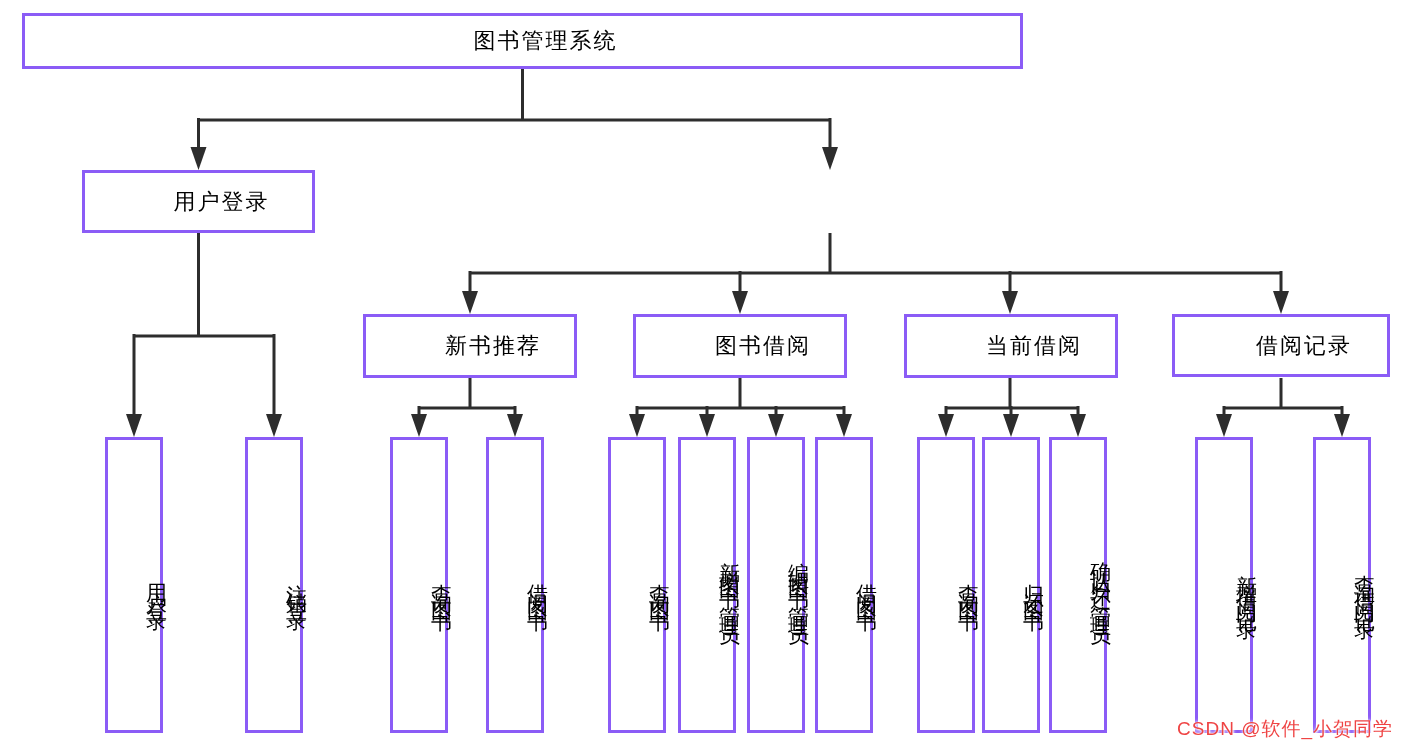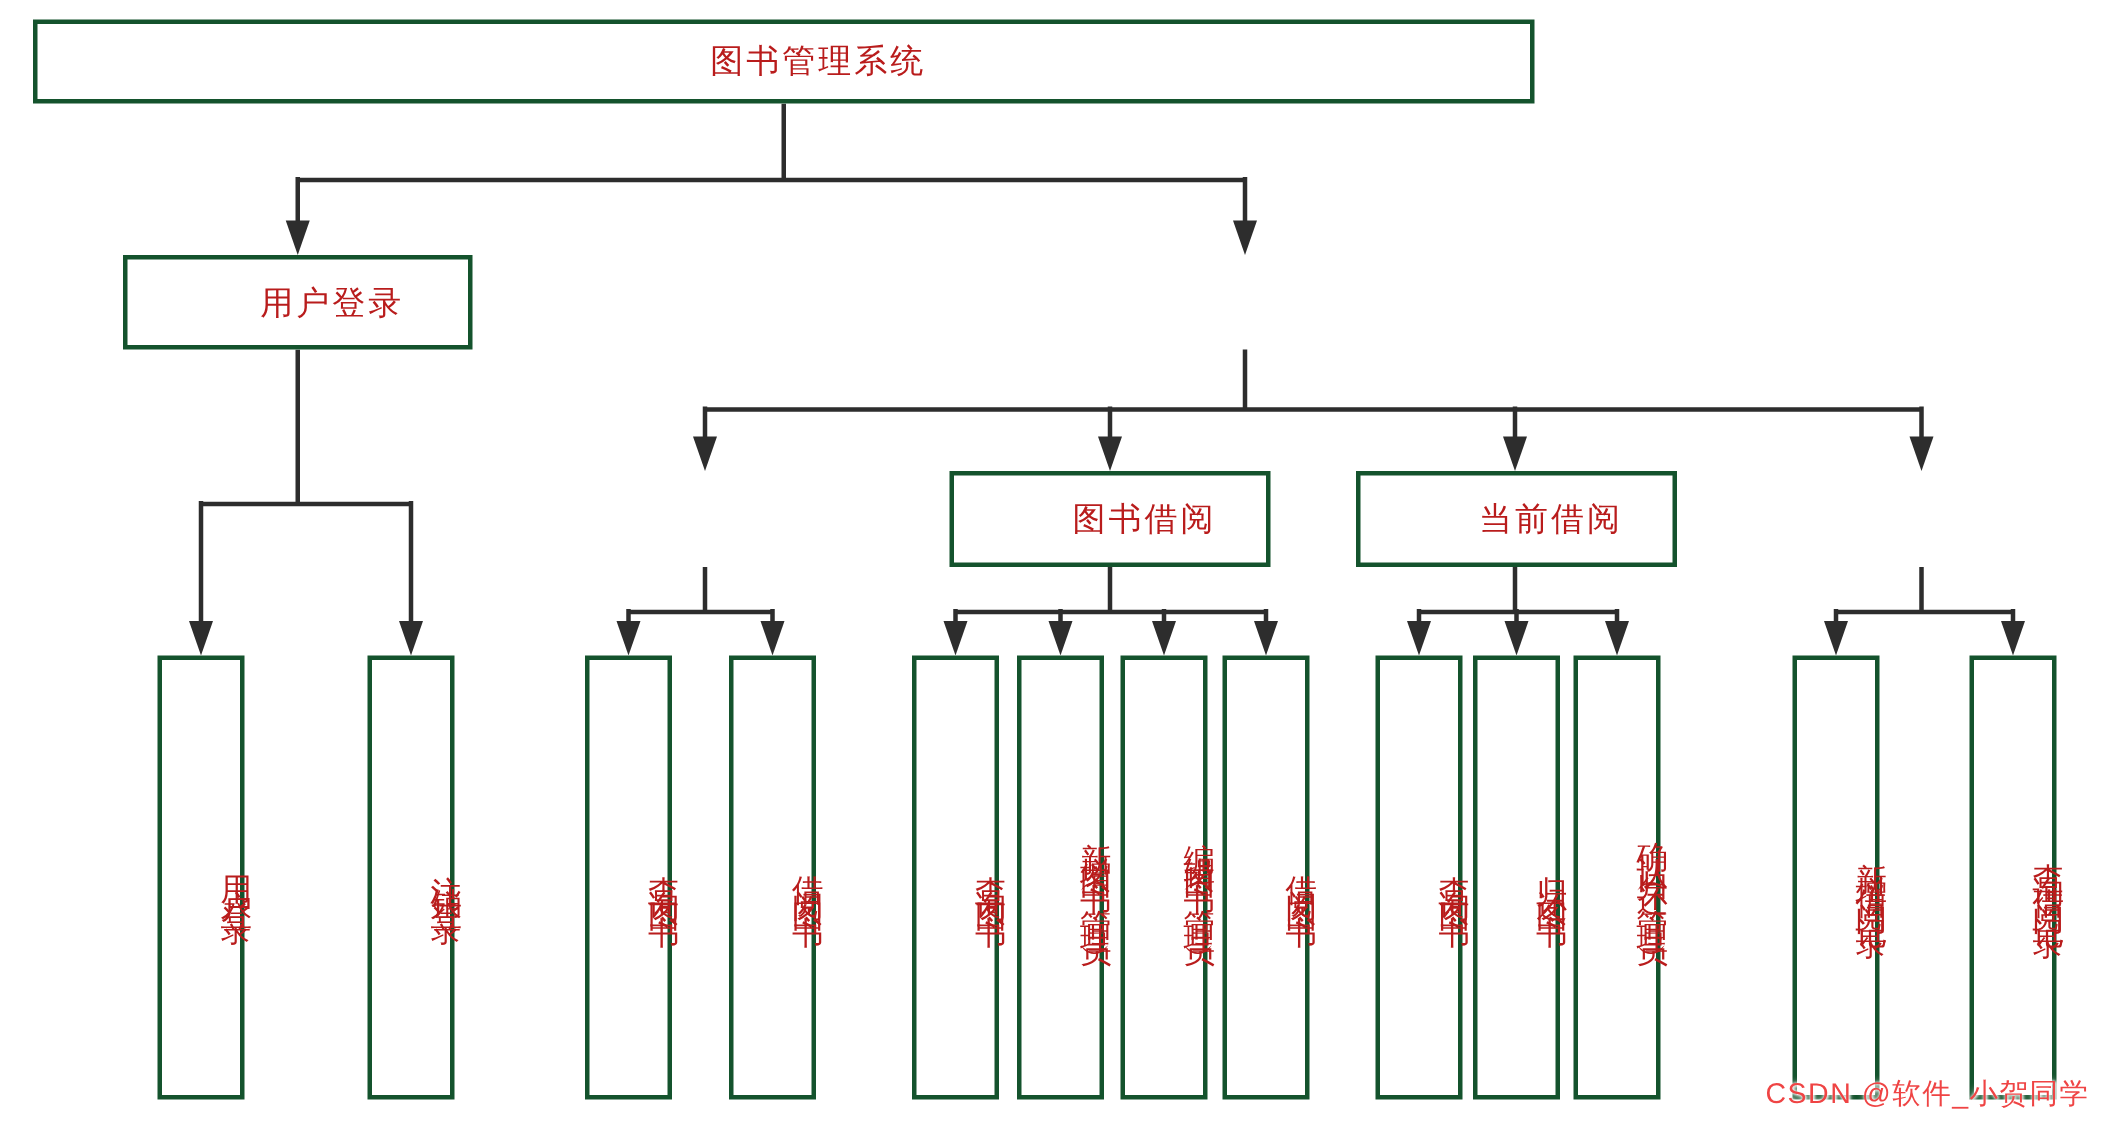--- a/index.html
+++ b/index.html
@@ -17,22 +17,22 @@
   .wires {
     position: absolute;
     left: 0; top: 0;
     width: 1405px; height: 747px;
     z-index: 1;
   }
   .box {
     position: absolute;
     box-sizing: border-box;
     background: #ffffff;
-    border: 3px solid #14532d;
-    color: #b91c1c;
+    border: 3px solid #8b5cf6;
+    color: #000000;
     display: flex;
     align-items: center;
     justify-content: center;
     z-index: 2;
     padding-left: 46px;
   }
   .box.h {
     font-size: 22px;
     letter-spacing: 2px;
     white-space: nowrap;
@@ -89,22 +89,24 @@
       <path d="M1070 414 h16 l-8 23 z"></path>
       <path d="M1216 414 h16 l-8 23 z"></path>
       <path d="M1334 414 h16 l-8 23 z"></path>
     </g>
   </svg>
 
   <div class="box h" style="left:22px; top:13px; width:1001px; height:56px;">图书管理系统</div>
 
   <div class="box h" style="left:82px; top:170px; width:233px; height:63px;">用户登录</div>
 
+  <div class="box h" style="left:363px; top:314px; width:214px; height:64px;">新书推荐</div>
   <div class="box h" style="left:633px; top:314px; width:214px; height:64px;">图书借阅</div>
   <div class="box h" style="left:904px; top:314px; width:214px; height:64px;">当前借阅</div>
+  <div class="box h" style="left:1172px; top:314px; width:218px; height:63px;">借阅记录</div>
 
   <div class="box v" style="left:105px; top:437px; width:58px; height:296px;">
     <span class="vtext">用户登录</span>
   </div>
   <div class="box v" style="left:245px; top:437px; width:58px; height:296px;">
     <span class="vtext">注销登录</span>
   </div>
 
   <div class="box v" style="left:390px; top:437px; width:58px; height:296px;">
     <span class="vtext">查询图书</span>

